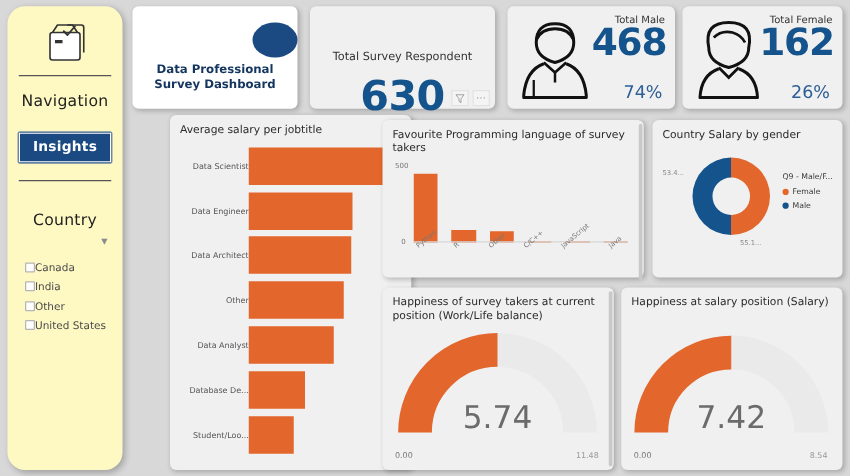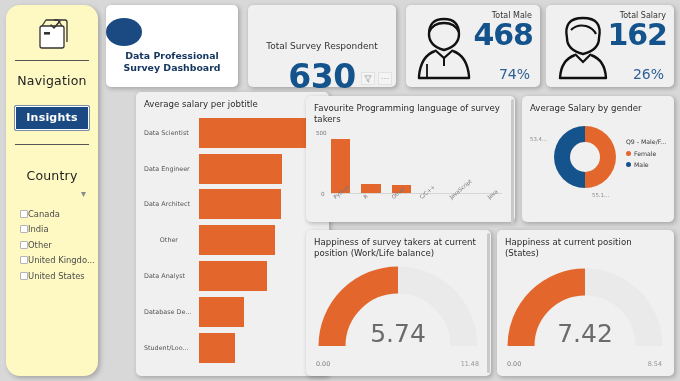--- a/index.html
+++ b/index.html
@@ -50,21 +50,21 @@
     position: absolute; background: #f0f0f0; border-radius: 5px;
     box-shadow: 1.5px 1.5px 4px rgba(0,0,0,.22);
   }
   .card-white { background: #ffffff; }
   .card-title {
     font-size: 8.6px; color: #2b2b2b; line-height: 1.25;
   }
 
   
   #title-card { left: 106px; top: 5px; width: 132px; height: 82px; }
-  .title-inner { height:100%; display:flex; flex-direction:column; align-items:flex-start; justify-content:center; gap:4px; }
+  .title-inner { height:100%; display:flex; flex-direction:column; align-items:flex-end; justify-content:center; gap:4px; }
   .title-dot { width: 36px; height: 28px; background: #1b4a82; border-radius: 50%; }
   .title-text {
     font-size: 9.4px; font-weight: bold; color: #14355e; text-align:center; line-height: 1.3;
   }
 
   
   #kpi-resp { left: 248px; top: 5px; width: 148px; height: 82px; }
   .kpi-resp-label { text-align:center; font-size: 9px; color: #333; padding-top: 7px; margin-top: 29px; }
   .kpi-resp-value {
     text-align:center; font-size: 33px; font-weight: bold; color: #14538c;
@@ -89,21 +89,21 @@
   }
   .kpi-g-pct { position:absolute; right: 10px; bottom: 5px; font-size: 14px; color: #2c5f96; }
   .kpi-g-icon { position:absolute; left: 7px; top: 5px; }
 
   
   #chart-salary { left: 106px; top: 92px; width: 193px; height: 284px; margin-left: 30px; }
   .chart-pad { padding: 7px 9px 6px 8px; height: 100%; display:flex; flex-direction:column; }
   .bars-area { flex: 1; display: flex; flex-direction: column; justify-content: space-between; padding-top: 8px; padding-bottom: 7px; }
   .bar-row { display: flex; align-items: center; height: 30px; }
   .bar-label {
-    width: 55px; text-align: right; padding-right: 21px; font-size: 6.4px;
+    width: 55px; text-align: right; padding-right: 0; font-size: 6.4px;
     color: #555; white-space: nowrap; overflow: hidden;
   }
   .bar-track { flex: 1; height: 100%; }
   .bar-fill { height: 100%; background: #E3672C; }
 
   
   #chart-lang { left: 306px; top: 96px; width: 209px; height: 126px; }
   .lang-plot { position: relative; flex: 1; margin-left: 17px; margin-top: 4px; }
   .lang-axis-lbl { position:absolute; font-size: 5.6px; color:#777; }
   .lang-cols {
@@ -196,24 +196,20 @@
           <span class="cb-box"></span>
           <span class="cb-label">Canada</span>
         </div>
         <div class="cb-item">
           <span class="cb-box"></span>
           <span class="cb-label">India</span>
         </div>
         <div class="cb-item">
           <span class="cb-box"></span>
           <span class="cb-label">Other</span>
-        </div>
-        <div class="cb-item">
-          <span class="cb-box"></span>
-          <span class="cb-label">United Kingdo...</span>
         </div>
         <div class="cb-item">
           <span class="cb-box"></span>
           <span class="cb-label">United States</span>
         </div>
       </div>
     </div>
   </div>
 
   <div class="card card-white" id="title-card">
@@ -259,21 +255,21 @@
   <div class="card" id="kpi-female">
     <div class="kpi-g">
       <div class="kpi-g-icon">
         <svg width="60" height="72" viewBox="0 0 60 72">
           <path d="M14 28 Q10 8 30 8 Q50 8 46 28 Q46 40 30 44 Q14 40 14 28 Z" fill="none" stroke="#111" stroke-width="2.4"></path>
           <path d="M18 20 Q24 14 33 16 Q40 18 43 24" fill="none" stroke="#111" stroke-width="2.2"></path>
           <path d="M22 44 L30 52 L38 44" fill="none" stroke="#111" stroke-width="2.2"></path>
           <path d="M22 45 Q8 50 7 68 L53 68 Q52 50 38 45" fill="none" stroke="#111" stroke-width="2.4" stroke-linejoin="round"></path>
         </svg>
       </div>
-      <div class="kpi-g-label">Total Salary</div>
+      <div class="kpi-g-label">Total Female</div>
       <div class="kpi-g-value">162</div>
       <div class="kpi-g-pct">26%</div>
     </div>
   </div>
 
   <div class="card" id="chart-salary">
     <div class="chart-pad">
       <div class="card-title">Average salary per jobtitle</div>
       <div class="bars-area" id="salary-bars">
           <div class="bar-row">
@@ -357,21 +353,21 @@
             <div class="lang-tick">JavaScript</div>
             <div class="lang-tick">Java</div>
           </div>
       </div>
     </div>
     <div class="scrollbar-v"></div>
   </div>
 
   <div class="card" id="chart-donut">
     <div class="chart-pad">
-      <div class="card-title">Average Salary by gender</div>
+      <div class="card-title">Country Salary by gender</div>
       <div class="donut-body">
         <div class="donut"></div>
         <div class="donut-hole"></div>
         <div class="donut-lbl l1">53.4...</div>
         <div class="donut-lbl l2">55.1...</div>
         <div class="donut-legend">
           <div class="legend-title">Q9 -  Male/F...</div>
           <div class="legend-item">
             <span class="legend-dot" style="background:#E3672C"></span>
             <span class="legend-text">Female</span>
@@ -398,21 +394,21 @@
         <div class="gauge-value">5.74</div>
         <div class="gauge-min">0.00</div>
         <div class="gauge-max">11.48</div>
       </div>
     </div>
     <div class="scrollbar-v" style="height:140px"></div>
   </div>
 
   <div class="card" id="gauge-sal">
     <div class="chart-pad">
-      <div class="card-title">Happiness at current position (States)</div>
+      <div class="card-title">Happiness at salary position (Salary)</div>
       <div class="gauge-body">
         <div class="gauge-arc-wrap">
           <svg width="156" height="86" viewBox="0 0 156 86">
             <path d="M14 80 A64 64 0 0 1 142 80" fill="none" stroke="#eaeaea" stroke-width="27"></path>
             <path d="M14 80 A64 64 0 0 1 78 16" fill="none" stroke="#E3672C" stroke-width="27"></path>
           </svg>
         </div>
         <div class="gauge-value">7.42</div>
         <div class="gauge-min">0.00</div>
         <div class="gauge-max">8.54</div>

